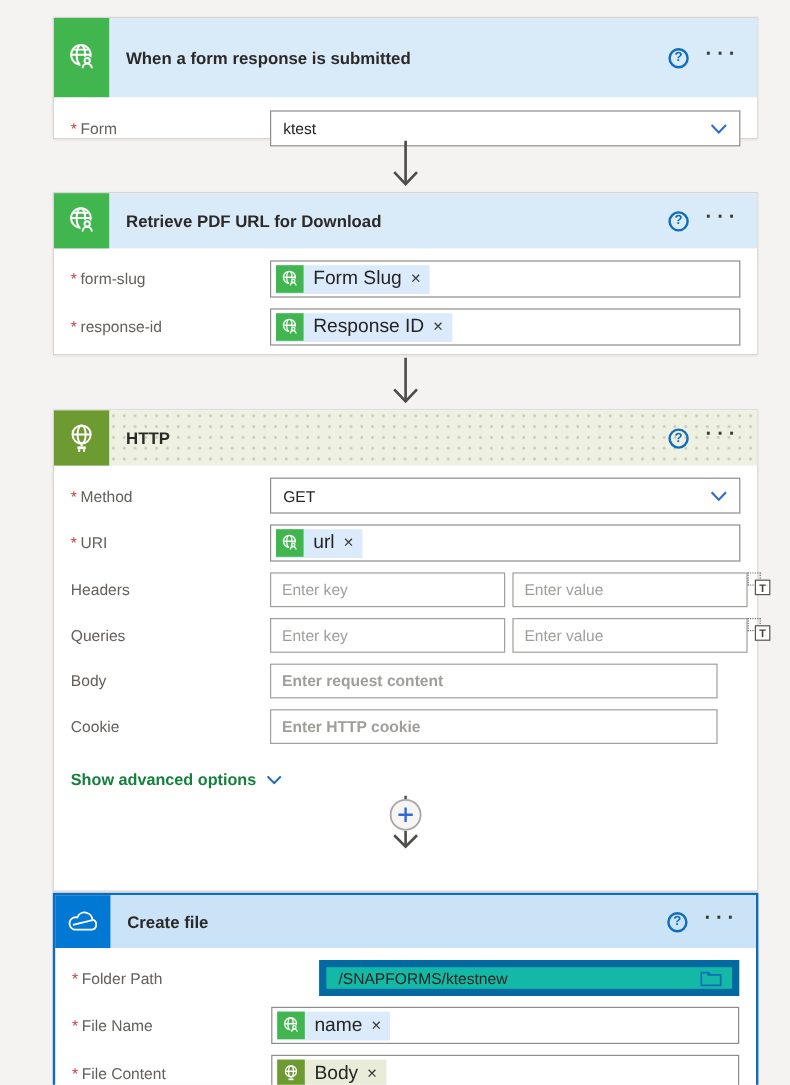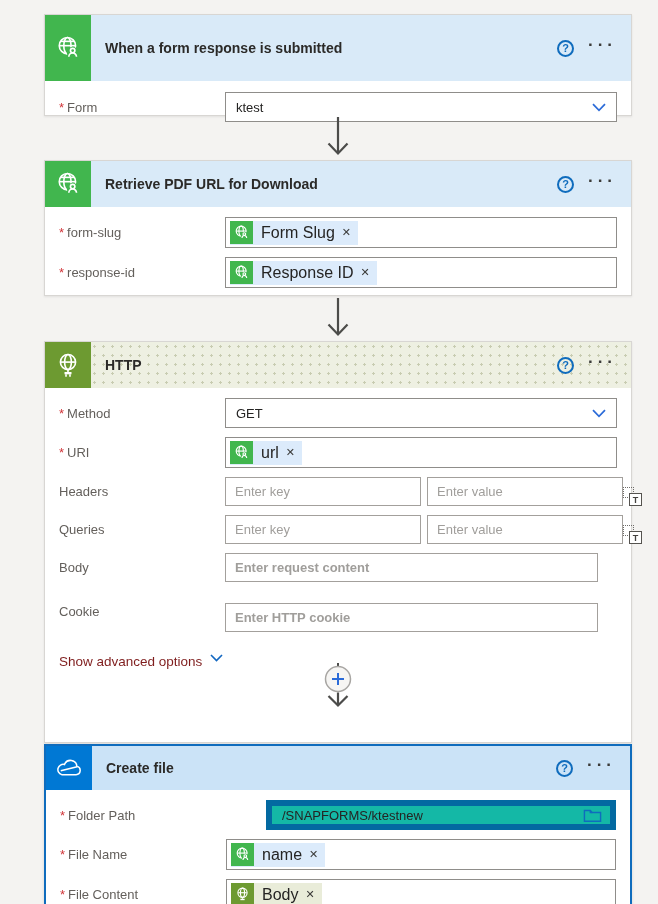--- a/index.html
+++ b/index.html
@@ -89,21 +89,21 @@
   .card-body { padding: 8px 14px 10px 14px; }
   .row { display: flex; align-items: center; margin-bottom: 9px; }
   .row:last-child { margin-bottom: 0; }
   .row-label {
     width: 138px;
     flex: none;
     font-size: 13px;
     color: #635f5b;
   }
   .req { color: #d13438; margin-right: 3px; }
-  .row-control { flex: 1; display: flex; align-items: flex-end; padding-left: 28px; }
+  .row-control { flex: 1; display: flex; align-items: flex-start; padding-left: 28px; }
 
   .combo {
     flex: 1;
     display: flex;
     align-items: center;
     height: 30px;
     border: 1px solid #8f8d8a;
     background: #fff;
     padding: 0 10px;
     cursor: pointer;
@@ -190,25 +190,27 @@
     background: #fff;
     font-size: 9px;
     font-weight: 700;
     color: #44423f;
     text-align: center;
     line-height: 12px;
   }
 
   .adv-link {
     display: inline-flex;
+    align-items: center;
     gap: 8px;
     margin-top: 13px;
     font-size: 13.5px;
-    color: #7f1d1d;
-    cursor: pointer;
+    color: #15803d;
+    cursor: pointer;
+    font-weight: bold;
   }
 
   
   .flow-arrow { position: absolute; left: 325px; cursor: pointer; }
   .insert-widget { position: absolute; left: 322px; cursor: pointer; }
 </style>
 </head>
 <body>
 
 <div class="canvas">
@@ -401,21 +403,21 @@
         </div>
       </div>
       <div class="row">
         <div class="row-label"><span>Body</span></div>
         <div class="row-control" style="padding-right:19px;">
           <input class="text-input full-input" placeholder="Enter request content" style="">
         </div>
       </div>
       <div class="row">
         <div class="row-label"><span>Cookie</span></div>
-        <div class="row-control" style="padding-right:19px;margin-top:12px;">
+        <div class="row-control" style="padding-right:19px;">
           <input class="text-input full-input" placeholder="Enter HTTP cookie" style="">
         </div>
       </div>
       <div class="adv-link">
         <span>Show advanced options</span>
         <svg width="13" height="8" viewBox="0 0 13 8" fill="none" stroke="#1267c1" stroke-width="1.6">
             <path d="M1 1 L6.5 6.6 L12 1"></path>
           </svg>
       </div>
     </div>

